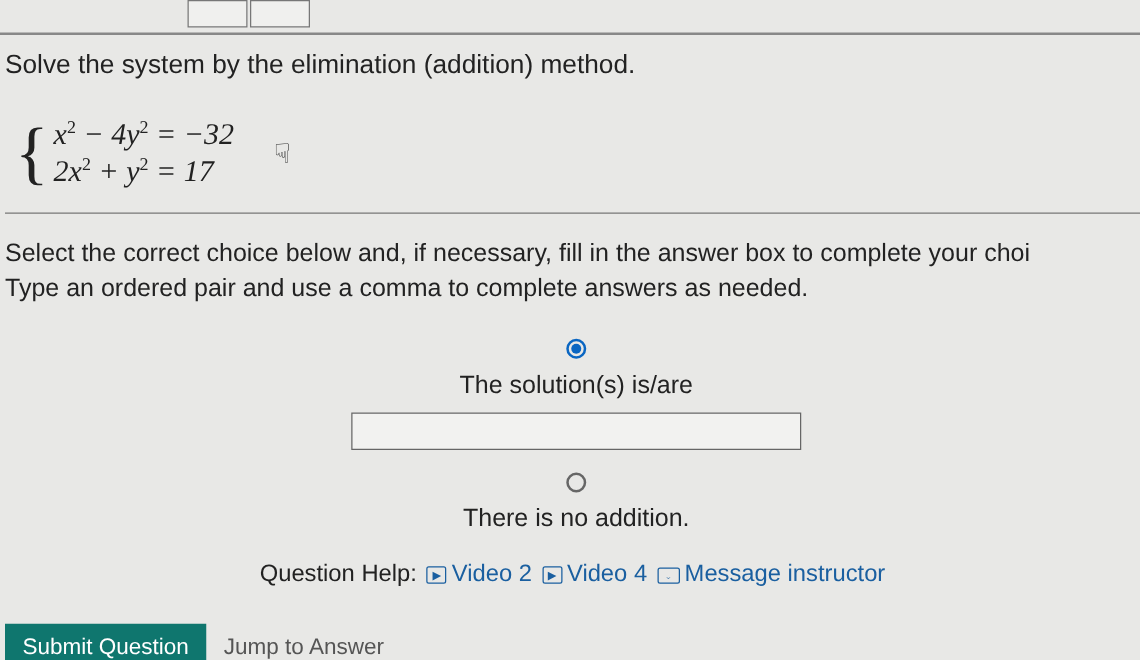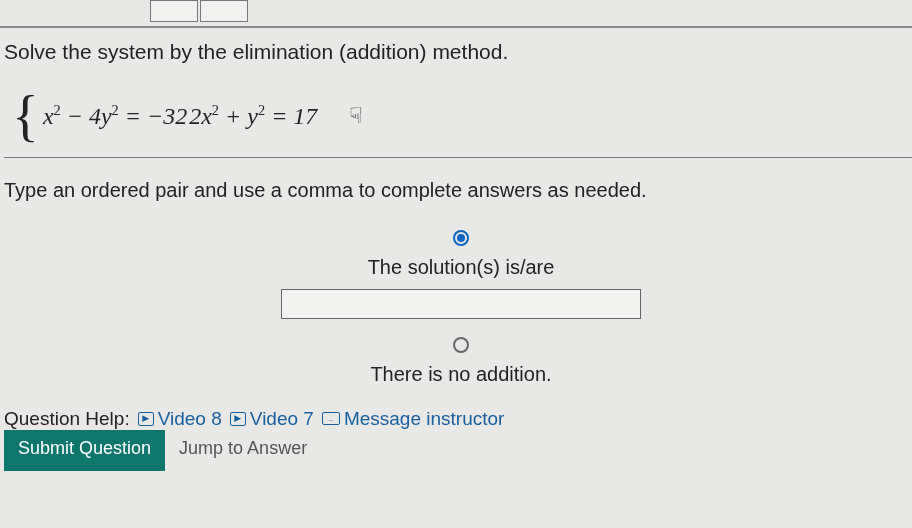--- a/index.html
+++ b/index.html
@@ -53,21 +53,21 @@
       padding-left: 8px;
     }
     .brace {
       font-size: 56px;
       font-style: normal;
       line-height: 0.8;
       font-family: "Times New Roman", serif;
     }
     .eq-lines {
       display: flex;
-      flex-direction: row;
+      flex-direction: column;
       gap: 2px;
     }
     .eq-lines sup { font-size: 0.6em; vertical-align: super; font-style: normal; }
     .eq-lines span { white-space: nowrap; }
     .cursor-icon {
       font-style: normal;
       font-size: 22px;
       color: #333;
     }
     .divider {
@@ -115,25 +115,26 @@
       width: 360px;
       height: 30px;
       border: 1.5px solid #666;
       background: #f2f2f0;
       padding: 2px 6px;
       font-size: 18px;
     }
     .help-row {
       font-size: 19px;
       margin-top: 22px;
-      margin-bottom: 0;
+      margin-bottom: 28px;
       display: flex;
       align-items: center;
       flex-wrap: wrap;
       gap: 8px;
+      justify-content: center;
     }
     .help-link {
       color: #1a5fa0;
       display: inline-flex;
       align-items: center;
       gap: 4px;
     }
     .help-link .mini-icon {
       display: inline-flex;
       width: 16px;
@@ -200,44 +201,45 @@
         <span><i>x</i><sup>2</sup> − 4<i>y</i><sup>2</sup> = −32</span>
         <span>2<i>x</i><sup>2</sup> + <i>y</i><sup>2</sup> = 17</span>
       </div>
     </div>
     <span class="cursor-icon">☟</span>
   </div>
 
   <hr class="divider">
 
   <div class="instructions">
+    <div>Select the correct choice below and, if necessary, fill in the answer box to complete your choi</div>
     <div>Type an ordered pair and use a comma to complete answers as needed.</div>
   </div>
 
   <div class="choices">
     <div class="choice-row">
       <span class="radio selected"></span>
       <span>The solution(s) is/are</span>
       <input class="answer-input" type="text" value="" style="">
     </div>
     <div class="choice-row">
       <span class="radio"></span>
       <span>There is no addition.</span>
     </div>
   </div>
 
   <div class="help-row">
     <span>Question Help:</span>
     <span class="help-link">
       <span class="mini-icon">▶</span>
-      <span>Video 8</span>
+      <span>Video 2</span>
     </span>
     <span class="help-link">
       <span class="mini-icon">▶</span>
-      <span>Video 7</span>
+      <span>Video 4</span>
     </span>
     <span class="help-link">
       <span class="mail-icon"></span>
       <span>Message instructor</span>
     </span>
   </div>
 
   <div class="button-row">
     <button class="submit-btn">Submit Question</button>
     <span class="jump-link">Jump to Answer</span>

